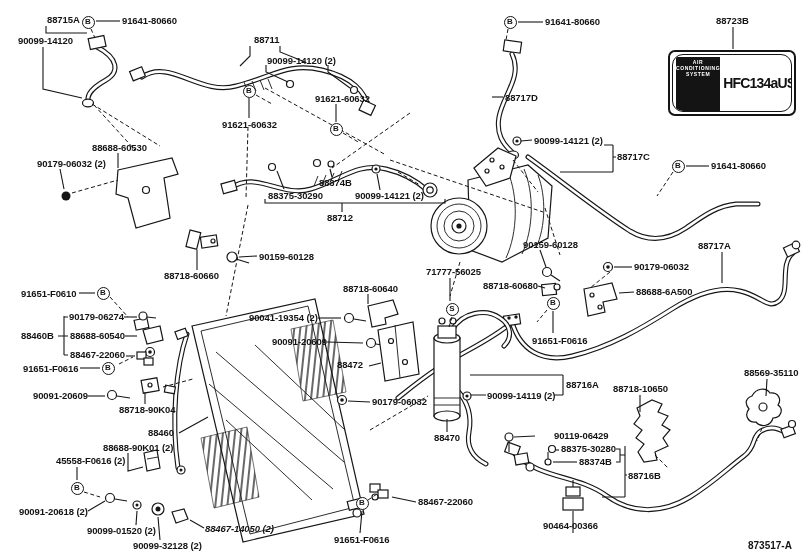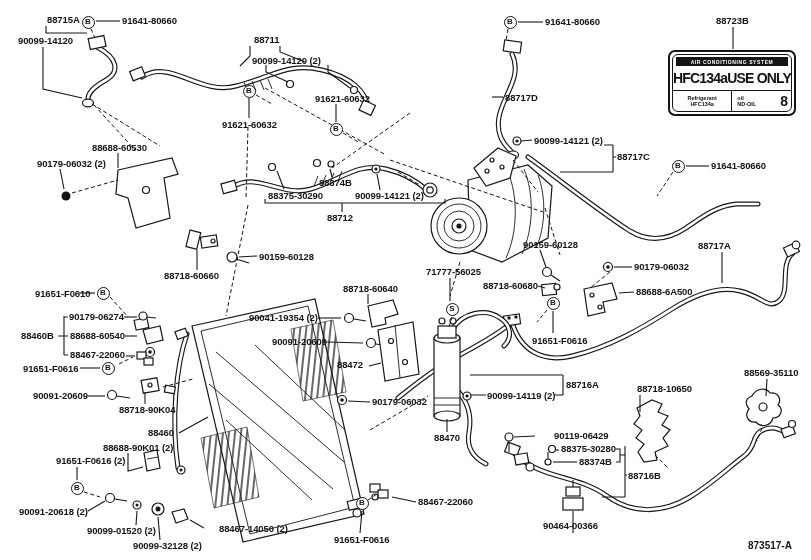--- a/index.html
+++ b/index.html
@@ -16,22 +16,22 @@
   #labels-layer{position:absolute;left:0;top:0;width:811px;height:398px;}
   .part-label{position:absolute;font-size:9.5px;font-weight:700;color:#141414;
               white-space:nowrap;letter-spacing:-0.1px;line-height:10px;}
   .marker{position:absolute;width:13px;height:13px;border:1.5px solid #141414;border-radius:50%;
           background:#fff;box-sizing:border-box;display:flex;align-items:center;justify-content:center;
           font-size:8px;font-weight:700;color:#141414;line-height:1;}
   .diagram-code{position:absolute;left:748px;top:540px;font-size:10px;font-weight:700;color:#141414;}
   
   .spec-plate{position:absolute;left:668px;top:50px;width:128px;height:66px;border:2px solid #141414;
               border-radius:7px;background:#fff;box-sizing:border-box;padding:2px;}
-  .spec-inner{width:100%;height:100%;border:1.4px solid #141414;border-radius:6px;box-sizing:border-box;
-              display:flex;flex-direction:column;overflow:hidden;}
+  .spec-inner{width:100%;height:100%;border:1.4px solid #141414;border-radius:11px;box-sizing:border-box;
+              display:flex;overflow:hidden;}
   .spec-header{margin:2px 3px 0 3px;background:#141414;color:#fff;font-size:5px;font-weight:700;
                text-align:center;letter-spacing:0.6px;padding:1.5px 0 1px 0;}
   .spec-main{flex:1;display:flex;align-items:center;justify-content:center;font-weight:700;
              font-size:14px;letter-spacing:-0.8px;color:#111;white-space:nowrap;}
   .spec-main span{display:inline-block;}
   .spec-bottom{border-top:1.5px solid #141414;display:flex;height:20px;}
   .spec-cell-left{flex:1.15;border-right:1.5px solid #141414;display:flex;flex-direction:column;
                   align-items:center;justify-content:center;font-size:5.5px;font-weight:700;color:#111;line-height:6.5px;}
   .spec-cell-right{flex:1;display:flex;align-items:center;justify-content:space-between;padding:0 3px 0 5px;}
   .spec-oil{display:flex;flex-direction:column;font-size:5.5px;font-weight:700;color:#111;line-height:6.5px;}
@@ -385,21 +385,21 @@
         </div>
       </div>
     </div>
   </div>
 
   <div id="labels-layer">
       <div class="part-label" style="left: 47px; top: 15px;">88715A</div>
       <div class="part-label" style="left: 122px; top: 16px;">91641-80660</div>
       <div class="part-label" style="left: 18px; top: 36px;">90099-14120</div>
       <div class="part-label" style="left: 254px; top: 35px;">88711</div>
-      <div class="part-label" style="left: 252px; top: 56px;">90099-14120 (2)</div>
+      <div class="part-label" style="left: 267px; top: 56px;">90099-14120 (2)</div>
       <div class="part-label" style="left: 545px; top: 17px;">91641-80660</div>
       <div class="part-label" style="left: 716px; top: 16px;">88723B</div>
       <div class="part-label" style="left: 315px; top: 94px;">91621-60632</div>
       <div class="part-label" style="left: 505px; top: 93px;">88717D</div>
       <div class="part-label" style="left: 222px; top: 120px;">91621-60632</div>
       <div class="part-label" style="left: 534px; top: 136px;">90099-14121 (2)</div>
       <div class="part-label" style="left: 617px; top: 152px;">88717C</div>
       <div class="part-label" style="left: 711px; top: 161px;">91641-80660</div>
       <div class="part-label" style="left: 92px; top: 143px;">88688-60530</div>
       <div class="part-label" style="left: 37px; top: 159px;">90179-06032 (2)</div>
@@ -409,48 +409,48 @@
       <div class="part-label" style="left: 327px; top: 213px;">88712</div>
       <div class="part-label" style="left: 698px; top: 241px; text-align: right;">88717A</div>
       <div class="part-label" style="left: 523px; top: 240px;">90159-60128</div>
       <div class="part-label" style="left: 259px; top: 252px;">90159-60128</div>
       <div class="part-label" style="left: 634px; top: 262px;">90179-06032</div>
       <div class="part-label" style="left: 426px; top: 267px;">71777-56025</div>
       <div class="part-label" style="left: 164px; top: 271px;">88718-60660</div>
       <div class="part-label" style="left: 483px; top: 281px;">88718-60680</div>
       <div class="part-label" style="left: 636px; top: 287px;">88688-6A500</div>
       <div class="part-label" style="left: 343px; top: 284px;">88718-60640</div>
-      <div class="part-label" style="left: 21px; top: 289px; margin-left: 14px;">91651-F0610</div>
+      <div class="part-label" style="left: 21px; top: 289px;">91651-F0610</div>
       <div class="part-label" style="left: 69px; top: 312px;">90179-06274</div>
       <div class="part-label" style="left: 249px; top: 313px;">90041-19354 (2)</div>
       <div class="part-label" style="left: 21px; top: 331px;">88460B</div>
       <div class="part-label" style="left: 70px; top: 331px;">88688-60540</div>
       <div class="part-label" style="left: 532px; top: 336px;">91651-F0616</div>
       <div class="part-label" style="left: 272px; top: 337px;">90091-20609</div>
       <div class="part-label" style="left: 70px; top: 350px;">88467-22060</div>
       <div class="part-label" style="left: 337px; top: 360px;">88472</div>
       <div class="part-label" style="left: 23px; top: 364px;">91651-F0616</div>
       <div class="part-label" style="left: 744px; top: 368px;">88569-35110</div>
       <div class="part-label" style="left: 566px; top: 380px;">88716A</div>
       <div class="part-label" style="left: 372px; top: 397px;">90179-06032</div>
       <div class="part-label" style="left: 487px; top: 391px;">90099-14119 (2)</div>
-      <div class="part-label" style="left: 613px; top: 384px; margin-left: 24px;">88718-10650</div>
+      <div class="part-label" style="left: 613px; top: 384px;">88718-10650</div>
       <div class="part-label" style="left: 33px; top: 391px;">90091-20609</div>
       <div class="part-label" style="left: 119px; top: 405px;">88718-90K04</div>
       <div class="part-label" style="left: 148px; top: 428px;">88460</div>
       <div class="part-label" style="left: 434px; top: 433px;">88470</div>
       <div class="part-label" style="left: 537px; top: 431px; margin-left: 17px;">90119-06429</div>
       <div class="part-label" style="left: 103px; top: 443px;">88688-90K01 (2)</div>
       <div class="part-label" style="left: 561px; top: 444px;">88375-30280</div>
-      <div class="part-label" style="left: 56px; top: 456px;">91651-F0616 (2)</div>
+      <div class="part-label" style="left: 56px; top: 456px;">45558-F0616 (2)</div>
       <div class="part-label" style="left: 579px; top: 457px;">88374B</div>
       <div class="part-label" style="left: 628px; top: 471px;">88716B</div>
       <div class="part-label" style="left: 418px; top: 497px;">88467-22060</div>
       <div class="part-label" style="left: 19px; top: 507px;">90091-20618 (2)</div>
-      <div class="part-label" style="left: 219px; top: 524px;">88467-14050 (2)</div>
+      <div class="part-label" style="left: 205px; top: 524px; font-style: italic;">88467-14050 (2)</div>
       <div class="part-label" style="left: 87px; top: 526px;">90099-01520 (2)</div>
       <div class="part-label" style="left: 334px; top: 535px;">91651-F0616</div>
       <div class="part-label" style="left: 133px; top: 541px;">90099-32128 (2)</div>
       <div class="part-label" style="left: 543px; top: 521px;">90464-00366</div>
       <div class="marker" style="left: 81.5px; top: 15.5px;">B</div>
       <div class="marker" style="left: 503.5px; top: 15.5px;">B</div>
       <div class="marker" style="left: 671.5px; top: 159.5px;">B</div>
       <div class="marker" style="left: 242.5px; top: 84.5px;">B</div>
       <div class="marker" style="left: 329.5px; top: 122.5px;">B</div>
       <div class="marker" style="left: 96.5px; top: 286.5px;">B</div>

